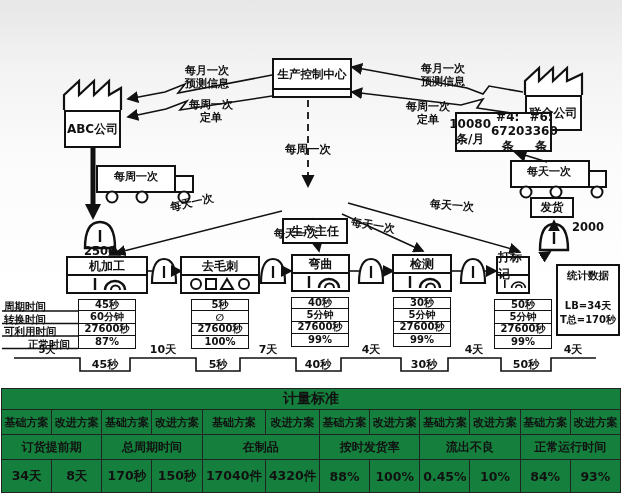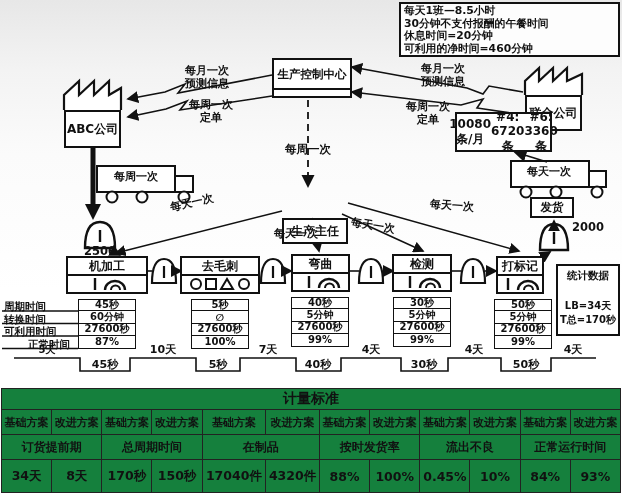--- a/index.html
+++ b/index.html
@@ -123,26 +123,20 @@
     <g stroke="#111" stroke-width="1.3">
       <line x1="2" y1="311" x2="78" y2="311"></line>
       <line x1="2" y1="323.5" x2="78" y2="323.5"></line>
       <line x1="2" y1="336" x2="78" y2="336"></line>
       <line x1="2" y1="348.5" x2="78" y2="348.5"></line>
     </g>
 
     <polyline points="14,358 80,358 80,371 130,371 130,358 196,358 196,371 240,371 240,358 296,358 296,371 341,371 341,358 401,358 401,371 448,371 448,358 501,358 501,371 551,371 551,358 596,358" fill="none" stroke="#111" stroke-width="1.6"></polyline>
   </svg>
 
-  <div class="info">
-    <div>每天1班—8.5小时</div>
-    <div>30分钟不支付报酬的午餐时间</div>
-    <div>休息时间=20分钟</div>
-    <div>可利用的净时间=460分钟</div>
-  </div>
 
   <div class="box" style="left:272px; top:58px; width:80px; height:40px; font-size:11.5px; padding-bottom:8px;">
     <div>生产控制</div>
     <div>中心</div>
     <div style="position:absolute; left:0; right:0; bottom:6px; border-top:2px solid #111;"></div>
   </div>
 
   <div class="box" style="left:64px; top:110px; width:57px; height:38px; font-size:12px;">
     <div>ABC</div>
     <div>公司</div>
@@ -225,21 +219,21 @@
   <div class="proc" style="left:392px; top:254px; width:60px; height:38px;">
     <div class="t">检测</div>
     <div class="i">
       <svg width="44" height="14" viewBox="0 0 44 14">
             <line x1="10" y1="1" x2="10" y2="13" stroke="#111" stroke-width="2.4"></line>
             <path d="M20,13 A10,9 0 0 1 40,13" fill="none" stroke="#111" stroke-width="2.4"></path>
             <path d="M26,13 A4.5,4.5 0 0 1 35,13" fill="none" stroke="#111" stroke-width="2"></path>
           </svg>
     </div>
   </div>
-  <div class="proc" style="left:496px; top:256px; width:48px; height:38px;">
+  <div class="proc" style="left:496px; top:256px; width:34px; height:38px;">
     <div class="t">打标记</div>
     <div class="i">
       <svg width="44" height="14" viewBox="0 0 44 14">
             <line x1="10" y1="1" x2="10" y2="13" stroke="#111" stroke-width="2.4"></line>
             <path d="M20,13 A10,9 0 0 1 40,13" fill="none" stroke="#111" stroke-width="2.4"></path>
             <path d="M26,13 A4.5,4.5 0 0 1 35,13" fill="none" stroke="#111" stroke-width="2"></path>
           </svg>
     </div>
   </div>
 

